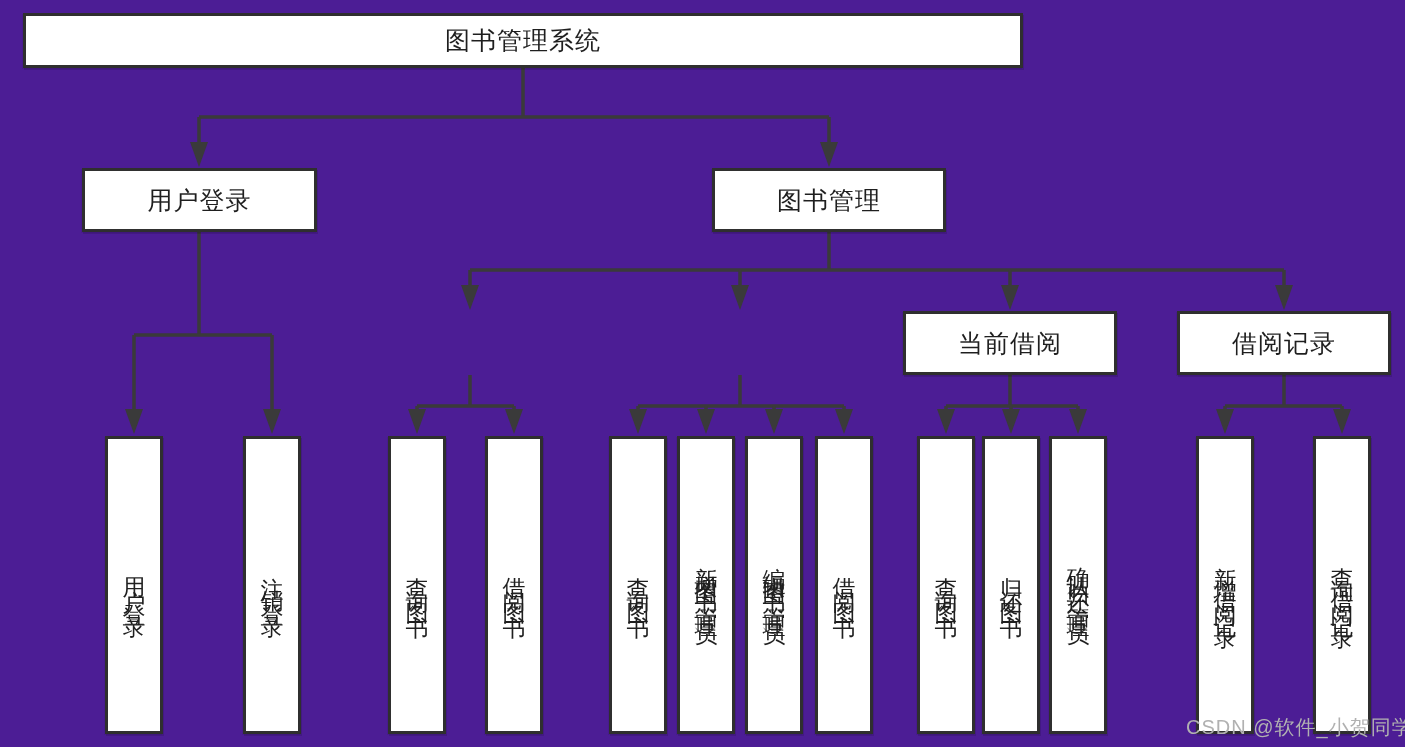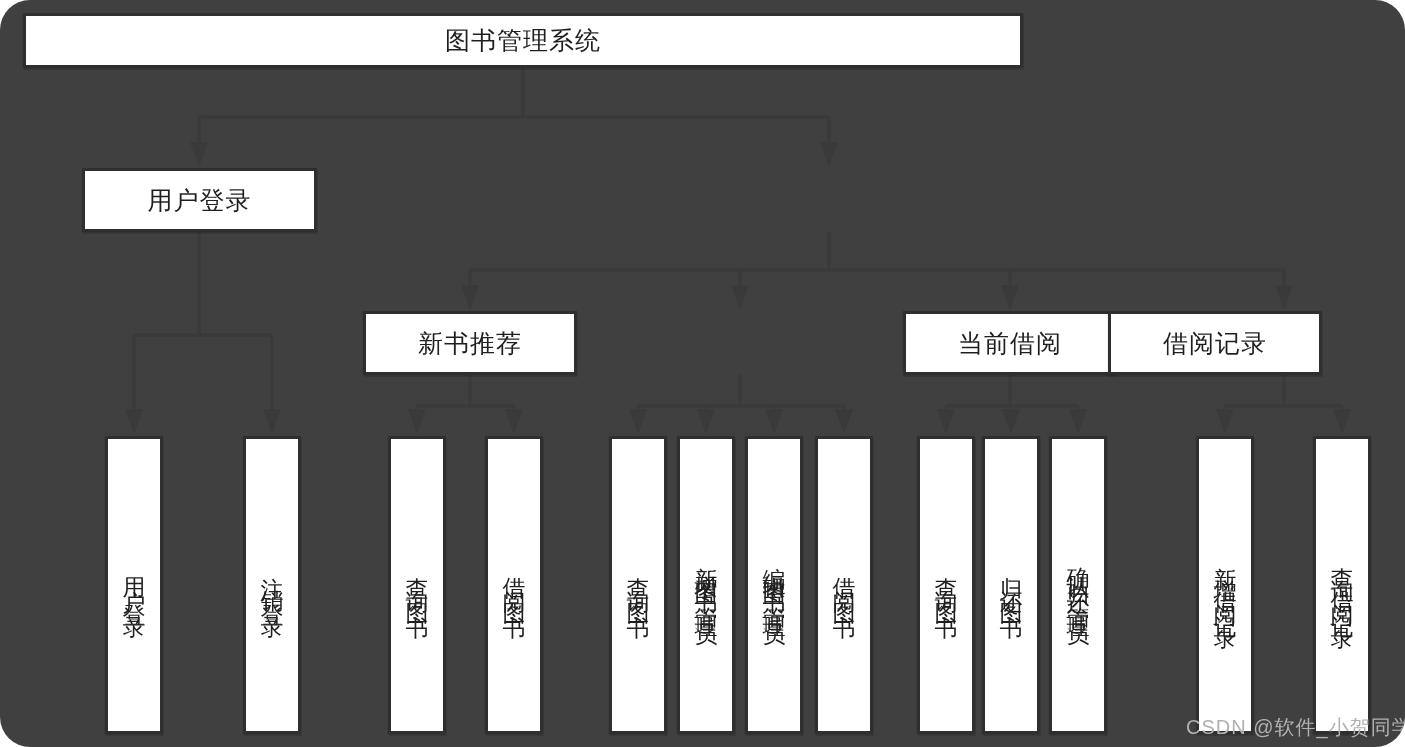--- a/index.html
+++ b/index.html
@@ -5,23 +5,22 @@
   html, body {
     margin: 0;
     padding: 0;
     background: #ffffff;
     font-family: "Liberation Sans", "DejaVu Sans", sans-serif;
   }
   .stage {
     position: relative;
     width: 1405px;
     height: 747px;
-    background: #404040;
+    background: #4c1d95;
     overflow: hidden;
-    border-radius: 30px;
   }
   svg.connectors {
     position: absolute;
     left: 0; top: 0;
     width: 1405px;
     height: 747px;
     z-index: 1;
   }
   .node {
     position: absolute;
@@ -40,21 +39,21 @@
     letter-spacing: 1px;
     white-space: nowrap;
   }
   .root  { left: 23px;  top: 13px;  width: 1000px; height: 55px; }
   .l2-a  { left: 82px;  top: 168px; width: 235px;  height: 64px; }
   .l2-b  { left: 712px; top: 168px; width: 234px;  height: 64px; }
   .l3    { top: 311px;  width: 214px; height: 64px; }
   .l3-a  { left: 363px; }
   .l3-b  { left: 633px; }
   .l3-c  { left: 903px; text-align: center; }
-  .l3-d  { left: 1108px; text-align: right; }
+  .l3-d  { left: 1177px; text-align: right; }
   .leaf  { top: 436px;  width: 58px; height: 298px; }
   .leaf-1  { left: 105px; }
   .leaf-2  { left: 243px; }
   .leaf-3  { left: 388px; }
   .leaf-4  { left: 485px; }
   .leaf-5  { left: 609px; }
   .leaf-6  { left: 677px; }
   .leaf-7  { left: 745px; }
   .leaf-8  { left: 815px; }
   .leaf-9  { left: 917px; }
@@ -166,24 +165,24 @@
     </g>
   </svg>
 
   <div class="node hnode root">
     <span>图书管理系统</span>
   </div>
 
   <div class="node hnode l2-a">
     <span>用户登录</span>
   </div>
-
-  <div class="node hnode l3 l3-a">
-    <span>新书推荐</span>
-  </div>
+  <div class="node hnode l2-b">
+    <span>图书管理</span>
+  </div>
+
   <div class="node hnode l3 l3-c">
     <span>当前借阅</span>
   </div>
   <div class="node hnode l3 l3-d">
     <span>借阅记录</span>
   </div>
 
   <div class="node leaf leaf-1">
     <span class="vtext ls4">用户登录</span>
   </div>

